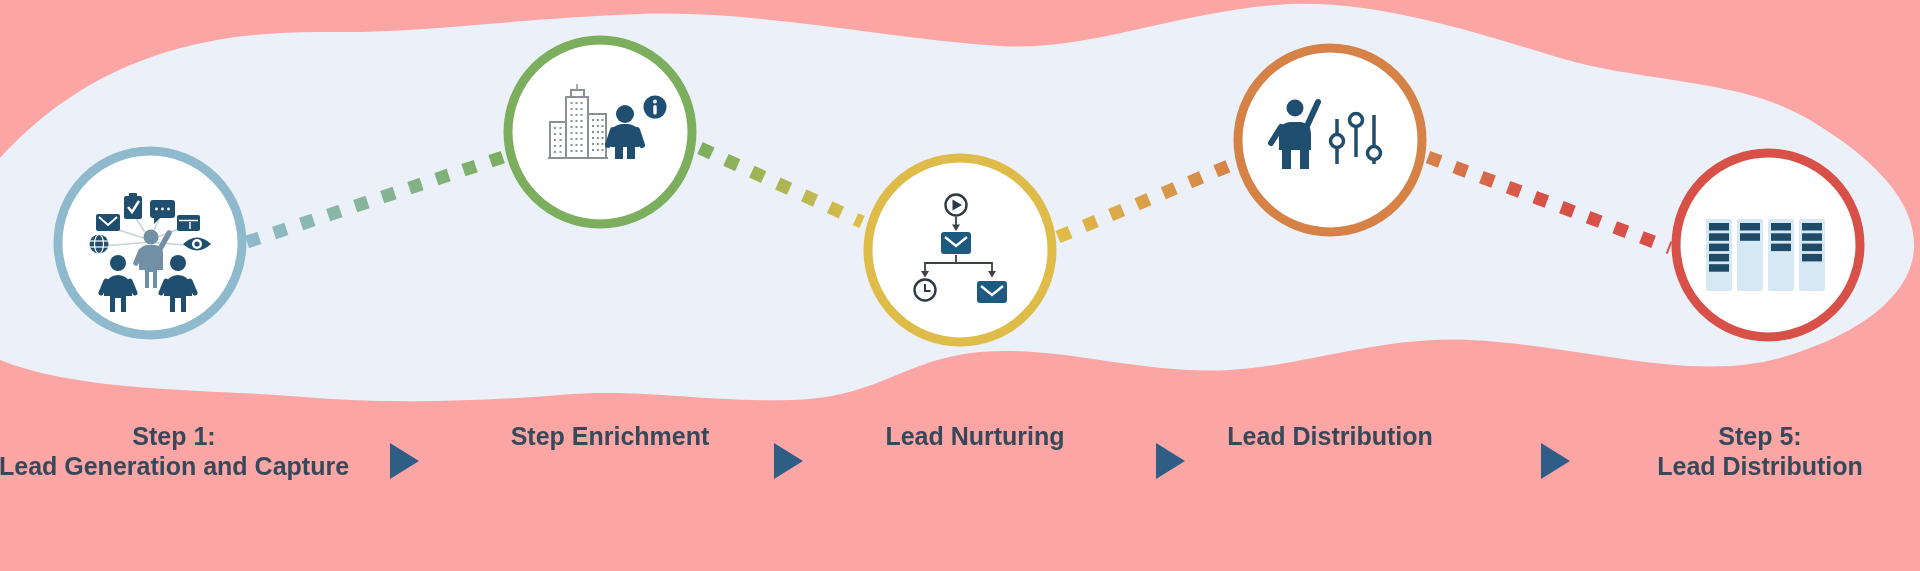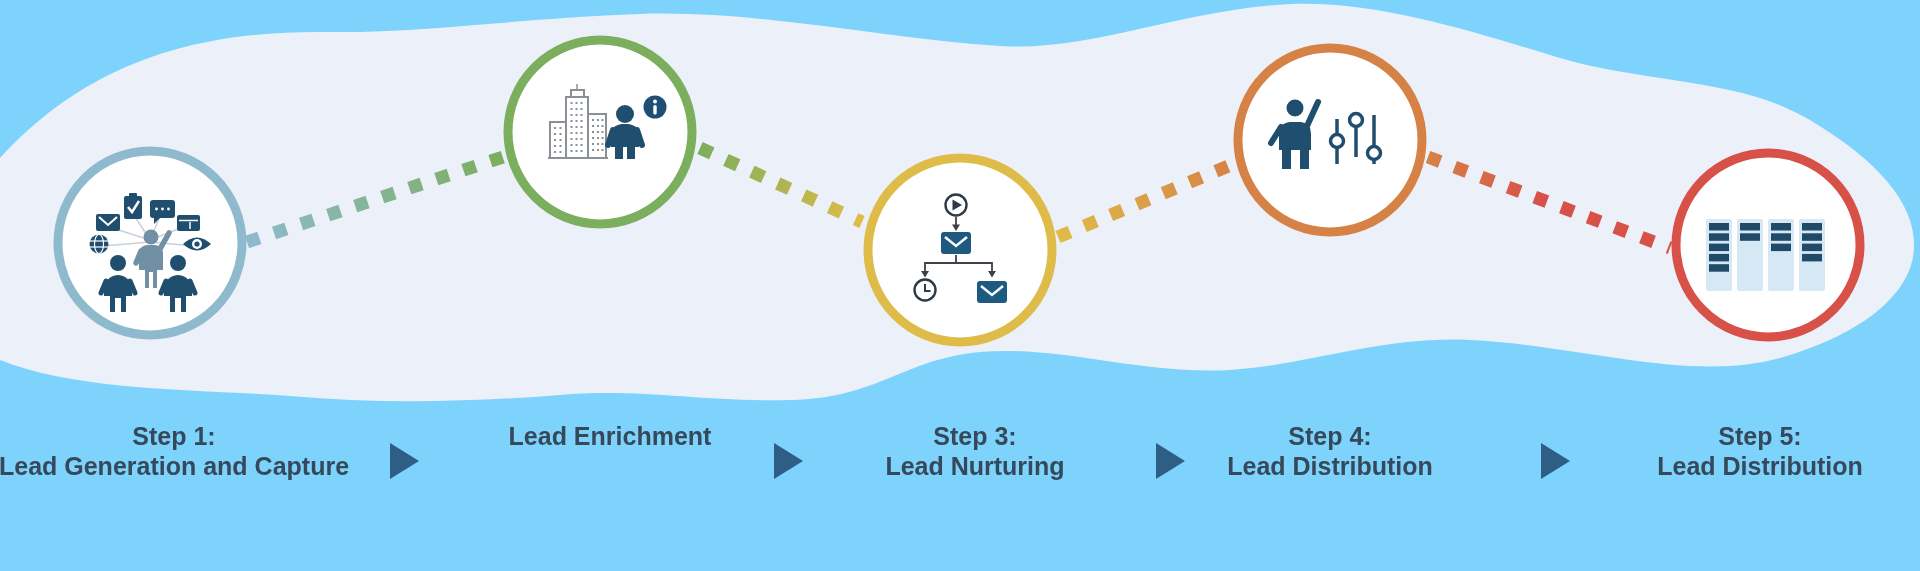--- a/index.html
+++ b/index.html
@@ -1,16 +1,16 @@
 <!DOCTYPE html>
 <html><head>
 <meta charset="utf-8">
 <style>
   html,body{margin:0;padding:0;background:#000;}
-  .stage{position:relative;width:1920px;height:571px;background:#7dd3fc;overflow:hidden;
+  .stage{position:relative;width:1920px;height:571px;background:#fca5a5;overflow:hidden;
          font-family:"Liberation Sans",sans-serif;}
   .stage svg{position:absolute;left:0;top:0;}
   .step-label{position:absolute;top:421px;width:420px;text-align:center;
               color:#36495A;font-weight:bold;font-size:25px;line-height:30px;}
   .step-label .t1{white-space:nowrap;}
   .step-label .t2{white-space:nowrap;}
 </style>
 </head>
 <body>
 
@@ -220,28 +220,26 @@
   <polygon points="774,443 774,479 803,461" fill="#2E5D85"></polygon>
   <polygon points="1156,443 1156,479 1185,461" fill="#2E5D85"></polygon>
   <polygon points="1541,443 1541,479 1570,461" fill="#2E5D85"></polygon>
 </svg>
 
 <div class="step-label" style="left:-36px">
   <div class="t1">Step 1:</div>
   <div class="t2">Lead Generation and Capture</div>
 </div>
 <div class="step-label" style="left:400px">
-  <div class="t2">Lead Enrichment</div>
+  <div class="t2">Step Enrichment</div>
 </div>
 <div class="step-label" style="left:765px">
-  <div class="t1">Step 3:</div>
   <div class="t2">Lead Nurturing</div>
 </div>
 <div class="step-label" style="left:1120px">
-  <div class="t1">Step 4:</div>
   <div class="t2">Lead Distribution</div>
 </div>
 <div class="step-label" style="left:1550px">
   <div class="t1">Step 5:</div>
   <div class="t2">Lead Distribution</div>
 </div>
 
 </div>
 
 </body></html>

